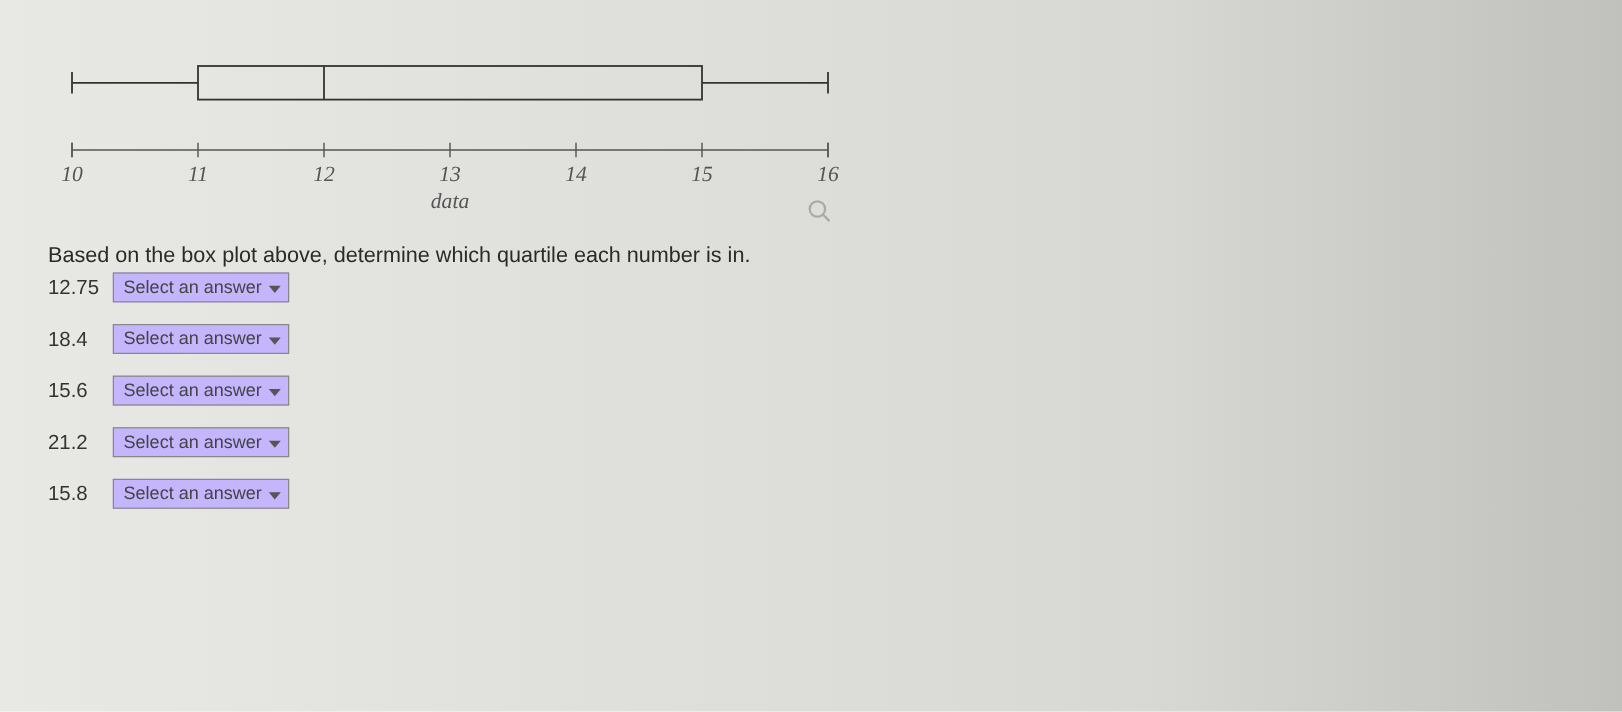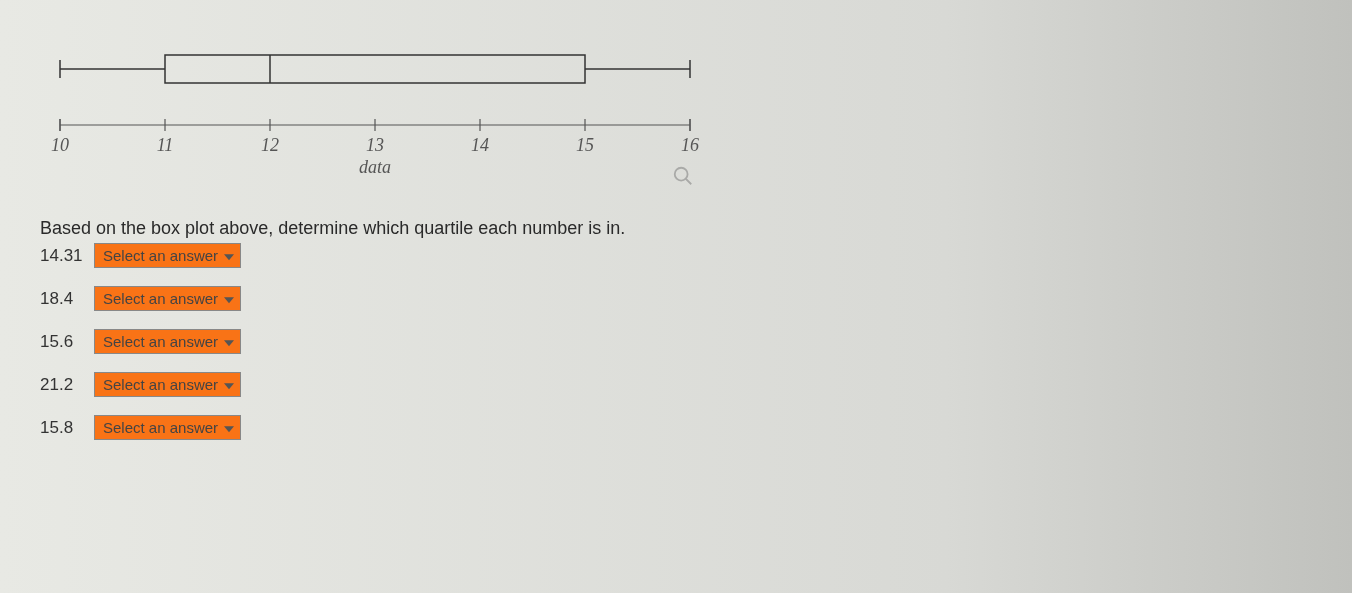--- a/index.html
+++ b/index.html
@@ -12,21 +12,21 @@
       background: linear-gradient(to right, #e8e9e4 0%, #d8d9d5 70%, #c0c1bd 100%);
       width: 1352px;
       height: 593px;
       padding: 30px 40px;
       color: #333;
     }
     .chart-area {
       position: relative;
       width: 660px;
       height: 140px;
-      margin-bottom: 48px;
+      margin-bottom: 32px;
       text-decoration: underline;
     }
     .boxplot-svg {
       display: block;
     }
     .question-text {
       font-size: 18px;
       color: #2a2a2a;
       margin-bottom: 4px;
       font-weight: 400;
@@ -37,21 +37,21 @@
       margin-bottom: 18px;
       font-size: 17px;
       color: #333;
     }
     .answer-label {
       margin-right: 8px;
       min-width: 46px;
     }
     .select-box {
       border: 1px solid #888;
-      background: #f97316;
+      background: #c4b5fd;
       padding: 3px 22px 3px 8px;
       font-size: 15px;
       color: #444;
       position: relative;
       cursor: pointer;
       display: inline-flex;
       align-items: center;
     }
     .select-box::after {
       content: "";
@@ -109,21 +109,21 @@
   <svg class="magnifier" viewBox="0 0 24 24">
     <circle cx="10" cy="10" r="7" stroke="#777" stroke-width="2" fill="none"></circle>
     <line x1="15" y1="15" x2="21" y2="21" stroke="#777" stroke-width="2"></line>
   </svg>
 </div>
 
 <p class="question-text">Based on the box plot above, determine which quartile each number is in.</p>
 
 <div id="answers">
     <div class="answer-row">
-      <span class="answer-label">14.31</span>
+      <span class="answer-label">12.75</span>
       <div class="select-box">Select an answer</div>
     </div>
     <div class="answer-row">
       <span class="answer-label">18.4</span>
       <div class="select-box">Select an answer</div>
     </div>
     <div class="answer-row">
       <span class="answer-label">15.6</span>
       <div class="select-box">Select an answer</div>
     </div>

